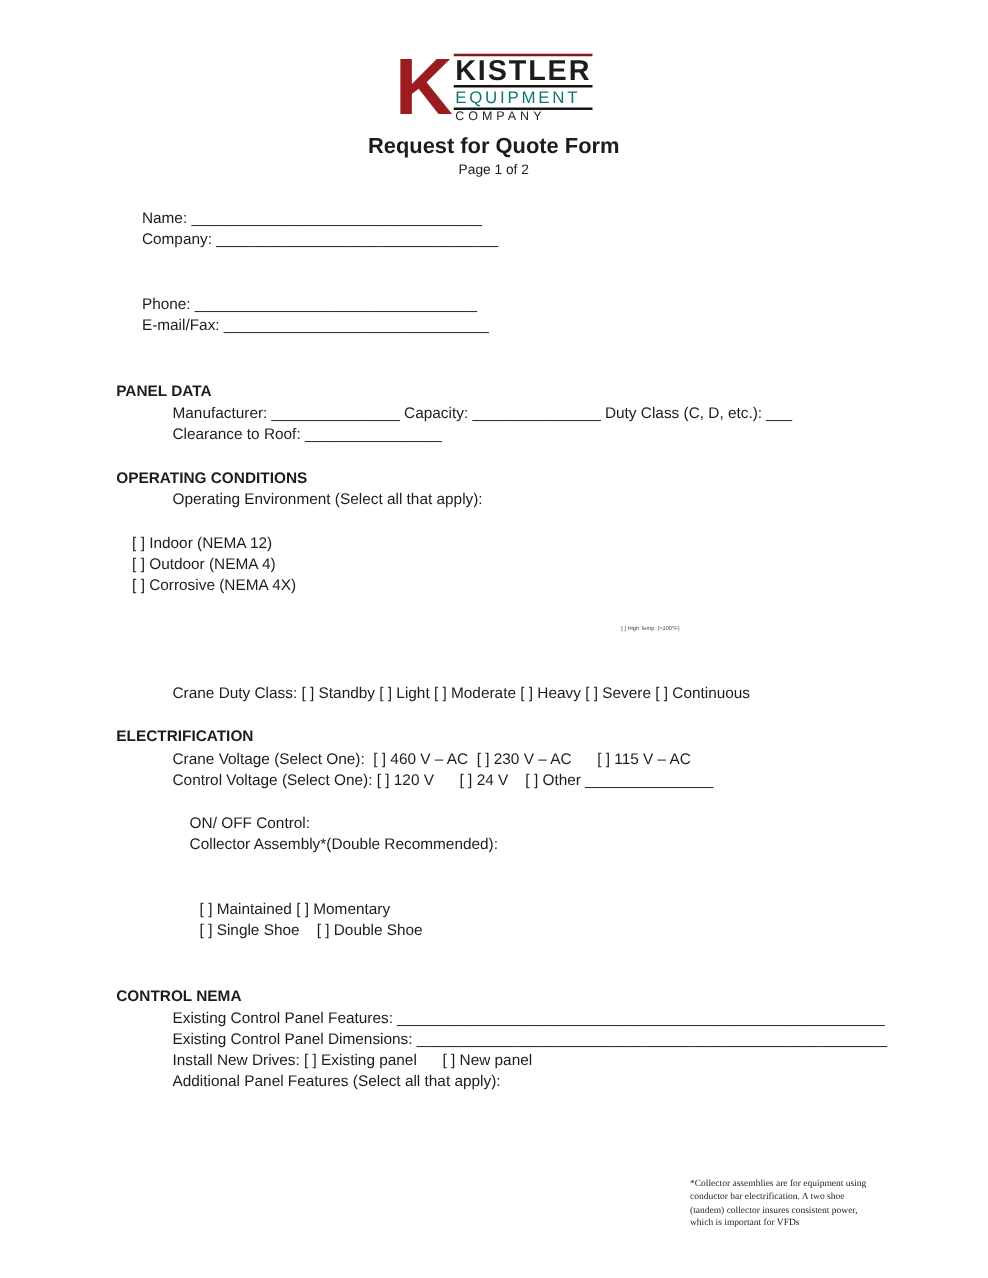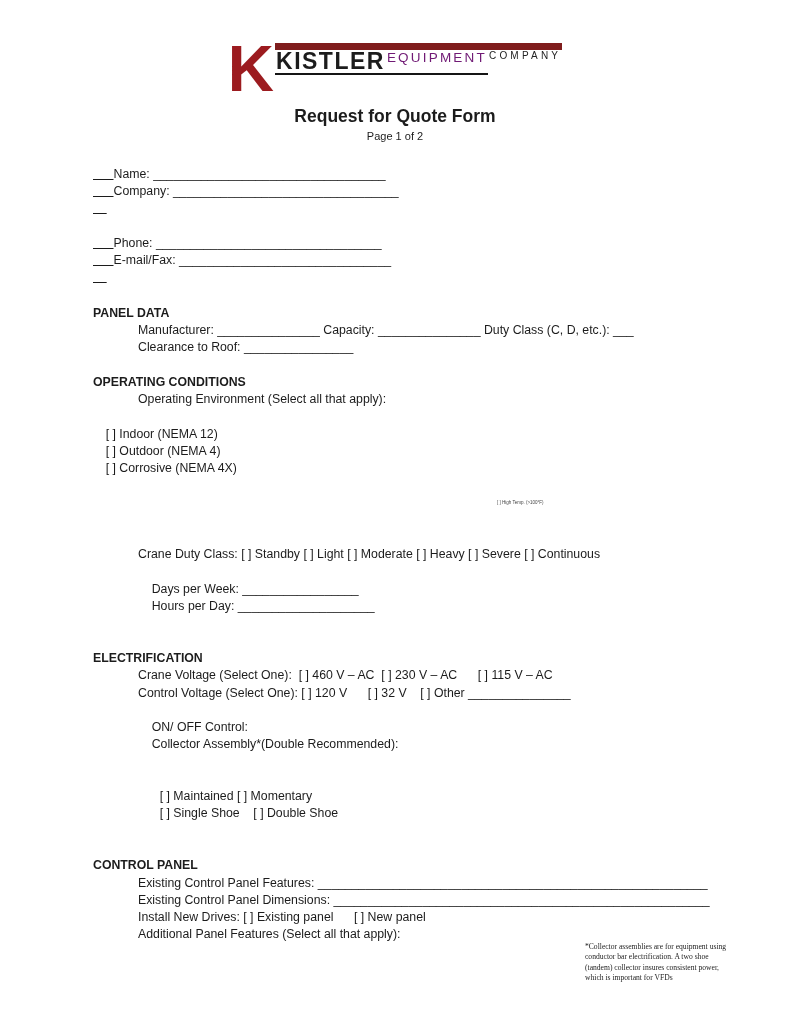--- a/index.html
+++ b/index.html
@@ -9,50 +9,50 @@
     font-family:"Liberation Sans",sans-serif;
     font-size:12.3px;line-height:17.2px;
     padding-top:40px;box-sizing:border-box;
   }
   .line{white-space:pre;}
   .seg{display:inline-block;white-space:pre;vertical-align:top;}
 
   
   .logo{display:flex;justify-content:center;align-items:flex-start;}
   .logo-k{font-weight:800;font-size:64px;line-height:0.92;color:#9c1b1f;margin-right:3px;letter-spacing:-2px;}
-  .logo-right{display:flex;flex-direction:row;border-top:7px solid #7f1d1d;margin-top:3px;}
+  .logo-right{display:flex;flex-direction:column;border-top:2px solid #7f1d1d;margin-top:3px;}
   .logo-name{font-weight:700;font-size:23px;line-height:1.02;letter-spacing:1.5px;border-bottom:2px solid #151515;padding:0 1px;}
-  .logo-sub{font-size:13.5px;line-height:1.12;letter-spacing:2.2px;border-bottom:2px solid #151515;color:#701a75;padding:0 1px;}
+  .logo-sub{font-size:13.5px;line-height:1.12;letter-spacing:2.2px;border-bottom:2px solid #151515;color:#0f766e;padding:0 1px;}
   .logo-sub2{font-size:10px;line-height:1.12;letter-spacing:3.2px;color:#232323;padding:0 1px;}
   .form-title{text-align:center;font-weight:700;font-size:17.5px;margin-top:6px;line-height:22px;}
   .page-label{text-align:center;font-size:11px;line-height:16px;margin-top:1px;}
 
   
-  .contact{margin:5px 0 0 93px;text-decoration:underline;}
+  .contact{margin:5px 0 0 93px;}
   .contact .lcol{width:272px;}
 
   
   .sec-head{margin:18px 0 0 93px;font-weight:700;}
   .ind1{margin-left:138px;}
   .ind0{margin-left:92px;}
   .ind2{margin-left:146px;}
   .ind3{margin-left:165px;position:relative;}
 
   .env-c1{width:283px;} .env-c2{width:143px;}
   .days-c1{width:227px;}
   .ctl2-c1{width:227px;}
   .onoff-c1{width:234px;}
   .maint-c1{width:274px;}
 
   .tiny-note{
     position:absolute;left:332px;top:5px;
     font-size:4.5px;line-height:6px;color:#444;letter-spacing:0;
   }
   .footnote{
-    position:absolute;left:585px;top:942px;width:152px;
+    position:absolute;left:552px;top:942px;width:152px;
     font-family:"Liberation Serif",serif;font-size:7.6px;line-height:10.3px;
     color:#1c1c1c;font-weight:400;
   }
 </style>
 </head>
 <body>
 
 <div class="page">
 
   <div class="logo">
@@ -86,38 +86,34 @@
   <div class="line ind1">Operating Environment (Select all that apply):</div>
   <div class="line ind0">
     <span class="seg env-c1">[ ] Indoor (NEMA 12)</span>
     <span class="seg env-c2">[ ] Outdoor (NEMA 4)</span>
     <span class="seg">[ ] Corrosive (NEMA 4X)</span>
   </div>
   <div class="line ind3">
     <span class="tiny-note">[ ] High Temp. (&gt;100°F)</span>
   </div>
   <div class="line ind1">Crane Duty Class: [ ] Standby [ ] Light [ ] Moderate [ ] Heavy [ ] Severe [ ] Continuous</div>
-  <div class="line ind1">
-    <span class="seg days-c1">Days per Week: _________________</span>
-    <span class="seg">Hours per Day: ____________________</span>
-  </div>
 
   <div class="sec-head">ELECTRIFICATION</div>
   <div class="line ind1">Crane Voltage (Select One):  [ ] 460 V – AC  [ ] 230 V – AC      [ ] 115 V – AC</div>
-  <div class="line ind1">Control Voltage (Select One): [ ] 120 V      [ ] 32 V    [ ] Other _______________</div>
+  <div class="line ind1">Control Voltage (Select One): [ ] 120 V      [ ] 24 V    [ ] Other _______________</div>
   <div class="line ind1">
     <span class="seg onoff-c1">ON/ OFF Control:</span>
     <span class="seg">Collector Assembly*(Double Recommended):</span>
   </div>
   <div class="line ind2">
     <span class="seg maint-c1">[ ] Maintained [ ] Momentary</span>
     <span class="seg">[ ] Single Shoe    [ ] Double Shoe</span>
   </div>
 
-  <div class="sec-head">CONTROL PANEL</div>
+  <div class="sec-head">CONTROL NEMA</div>
   <div class="line ind1">Existing Control Panel Features: _________________________________________________________</div>
   <div class="line ind1">Existing Control Panel Dimensions: _______________________________________________________</div>
   <div class="line ind1">Install New Drives: [ ] Existing panel      [ ] New panel</div>
   <div class="line ind1">Additional Panel Features (Select all that apply):</div>
 
   <div class="footnote">*Collector assemblies are for equipment using conductor bar electrification.  A two shoe (tandem) collector insures consistent power, which is important for VFDs</div>
 
 </div>
 
 </body></html>

